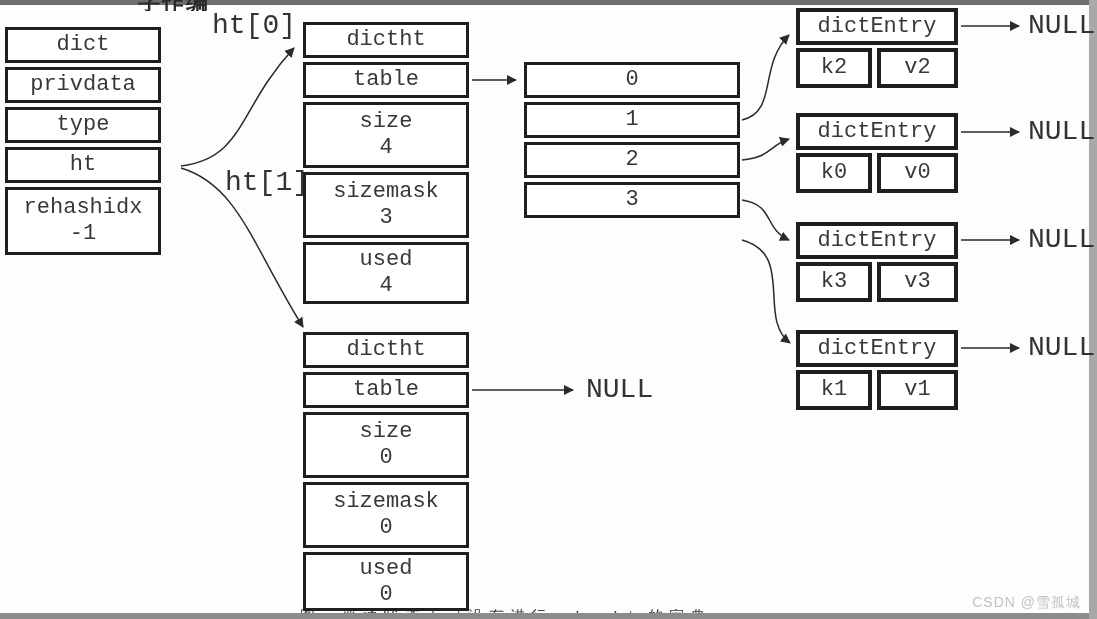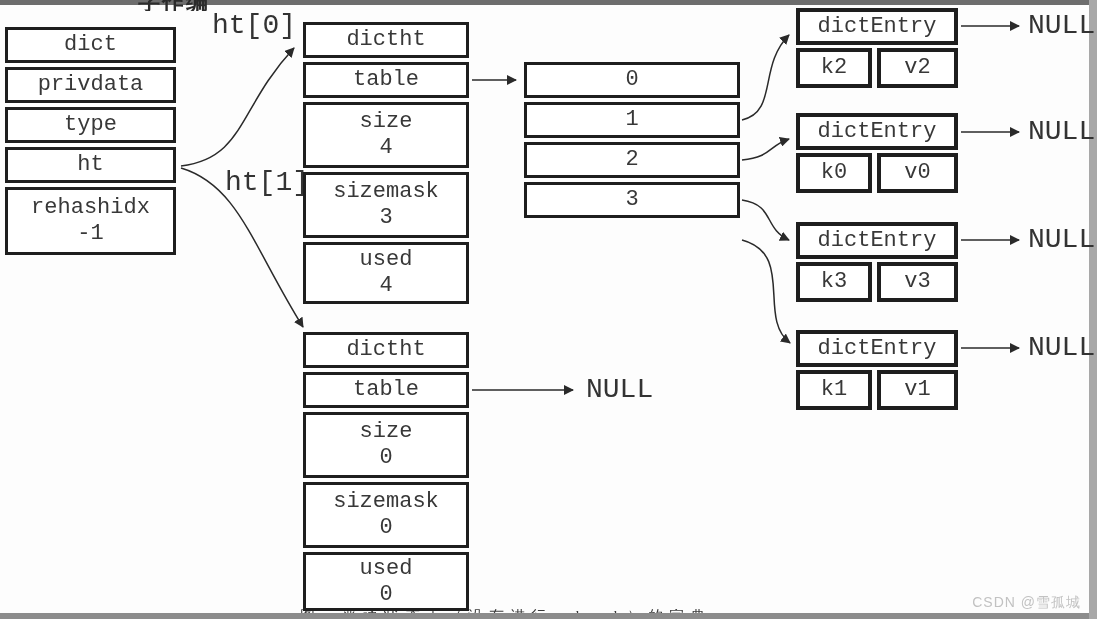--- a/index.html
+++ b/index.html
@@ -52,21 +52,21 @@
   <div class="bar bar-bottom"></div>
   <div class="bar bar-right"></div>
 
   <div class="fragment frag-top">
     <span>字作编</span>
   </div>
   <div class="fragment frag-bottom">
     <span>图：普通状态下（没有进行rehash）的字典</span>
   </div>
 
-  <div class="stack" style="left:5px;top:27px;width:171px;">
+  <div class="stack" style="left:5px;top:27px;width:156px;">
     <div class="cell" style="height:36px;">
         <span>dict</span>
       </div>
     <div class="cell" style="height:36px;">
         <span>privdata</span>
       </div>
     <div class="cell" style="height:36px;">
         <span>type</span>
       </div>
     <div class="cell" style="height:36px;">

